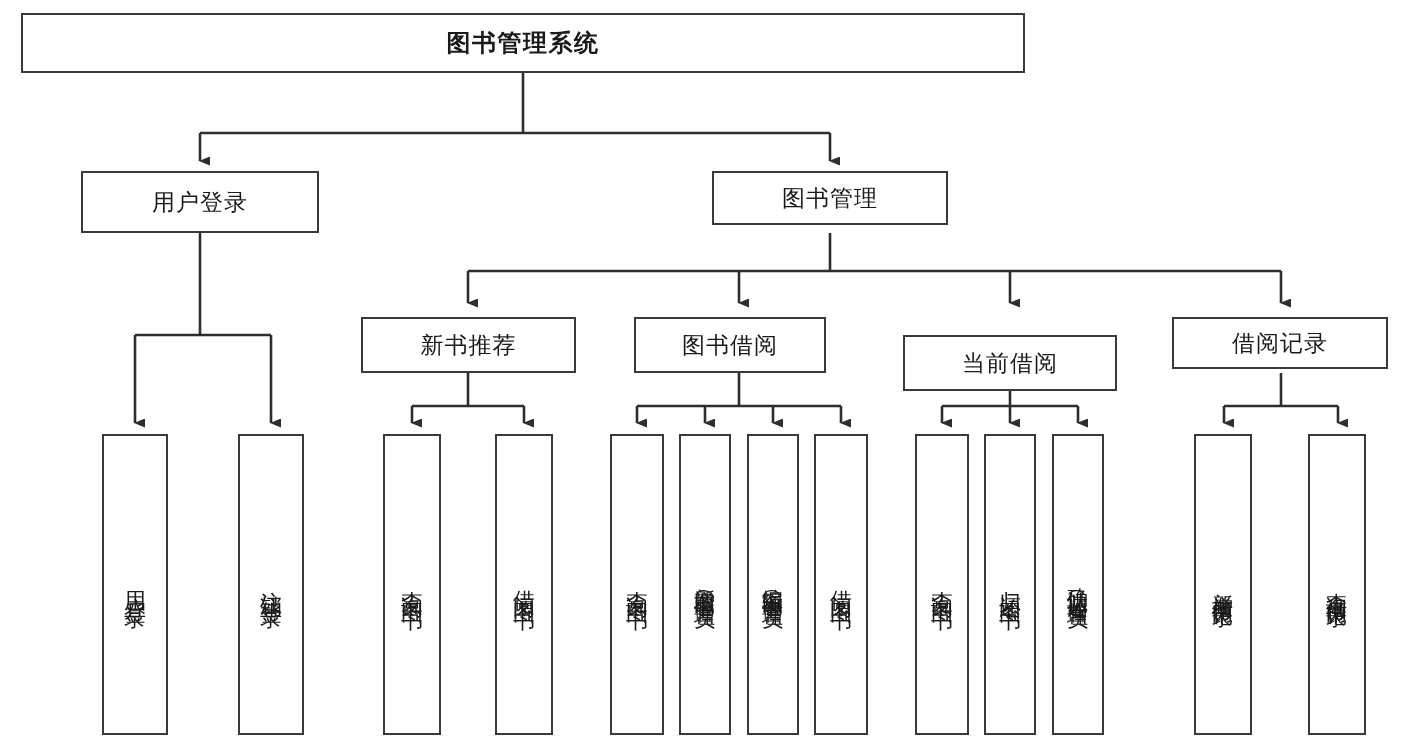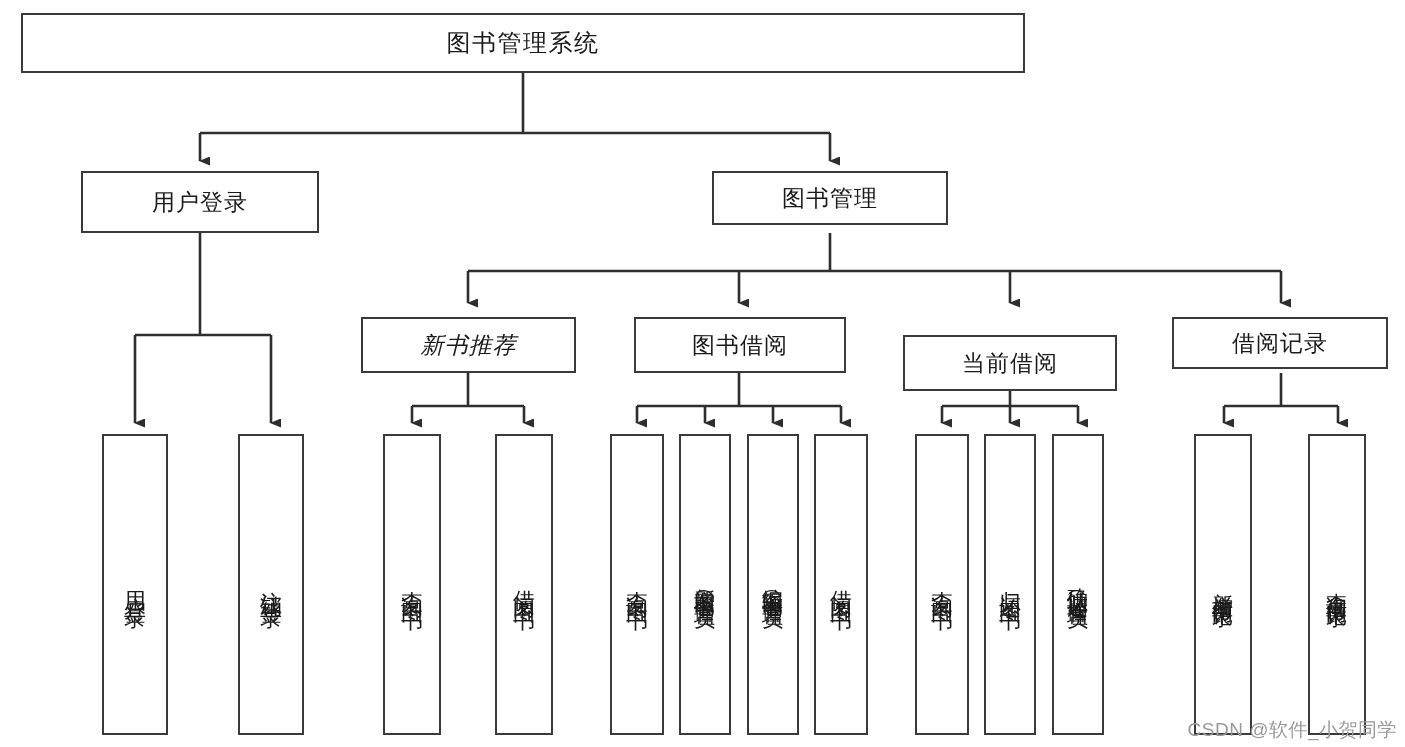--- a/index.html
+++ b/index.html
@@ -101,35 +101,35 @@
       <path d="M1010,406 L1010,423" marker-end="url(#arr)"></path>
       <path d="M1078,406 L1078,423" marker-end="url(#arr)"></path>
 
       <path d="M1281,373 L1281,406"></path>
       <path d="M1224,406 L1338,406"></path>
       <path d="M1224,406 L1224,423" marker-end="url(#arr)"></path>
       <path d="M1338,406 L1338,423" marker-end="url(#arr)"></path>
     </g>
   </svg>
 
-  <div class="node h root" style="left:21px;top:13px;width:1004px;height:60px;">
+  <div class="node h root" style="left:21px;top:13px;width:1004px;height:60px;font-weight:bold;">
     <span class="lbl">图书管理系统</span>
   </div>
 
   <div class="node h" style="left:81px;top:171px;width:238px;height:62px;">
     <span class="lbl">用户登录</span>
   </div>
   <div class="node h" style="left:712px;top:171px;width:236px;height:54px;">
     <span class="lbl">图书管理</span>
   </div>
 
-  <div class="node h" style="left:361px;top:317px;width:215px;height:56px;font-style:italic;">
+  <div class="node h" style="left:361px;top:317px;width:215px;height:56px;">
     <span class="lbl">新书推荐</span>
   </div>
-  <div class="node h" style="left:634px;top:317px;width:212px;height:56px;">
+  <div class="node h" style="left:634px;top:317px;width:192px;height:56px;">
     <span class="lbl">图书借阅</span>
   </div>
   <div class="node h" style="left:903px;top:317px;width:214px;height:56px;margin-top:18px;">
     <span class="lbl">当前借阅</span>
   </div>
   <div class="node h" style="left:1172px;top:317px;width:216px;height:52px;">
     <span class="lbl">借阅记录</span>
   </div>
 
   <div class="node v" style="left:102px;top:434px;width:66px;height:301px;">
@@ -169,15 +169,14 @@
     <span class="lbl">确认归还（管理员）</span>
   </div>
 
   <div class="node v tight" style="left:1194px;top:434px;width:58px;height:301px;">
     <span class="lbl">新增借阅记录</span>
   </div>
   <div class="node v tight" style="left:1308px;top:434px;width:58px;height:301px;">
     <span class="lbl">查询借阅记录</span>
   </div>
 
-  <div class="watermark">CSDN @软件_小贺同学</div>
 
 </div>
 
 </body></html>

